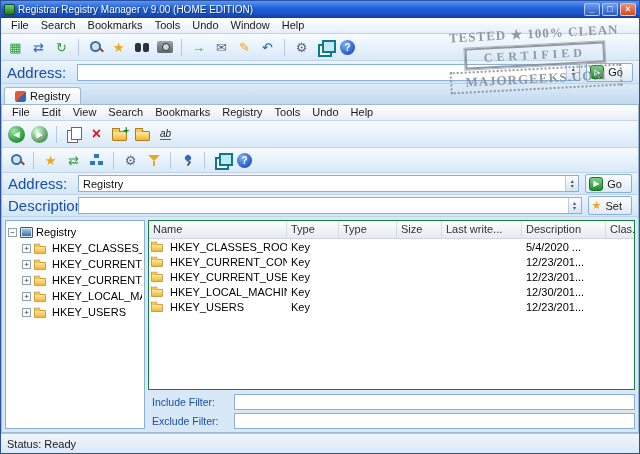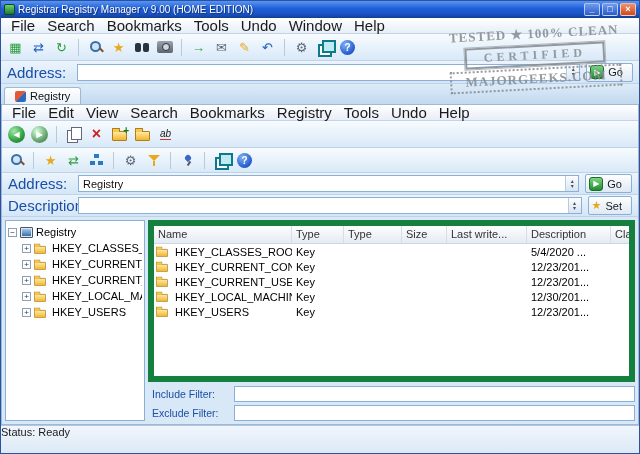--- a/index.html
+++ b/index.html
@@ -16,23 +16,23 @@
               border:1px solid #0c4a16; flex:0 0 auto; }
   .title { flex:1; color:#fff; font-size:10px; font-weight:normal; white-space:nowrap; overflow:hidden;
            text-shadow:1px 1px 1px #10306e; }
   .winbtns { display:flex; gap:2px; }
   .wb { width:16px; height:13px; border-radius:2px; border:1px solid rgba(255,255,255,.6); color:#fff;
         font-size:9px; line-height:11px; text-align:center; font-weight:bold;
         background:linear-gradient(#6f9bed,#2b5bc8); cursor:default; }
   .wb.close { background:linear-gradient(#ef9070,#cf4a1e); }
 
   
-  .menubar { height:16px; flex:0 0 auto; display:flex; align-items:center; padding:0 4px;
+  .menubar { height:16px; flex:0 0 auto; display:flex; padding:0 4px;
              background:linear-gradient(#ffffff,#e6eef8); border-bottom:1px solid #c6d3e4;
-             font-size:15px; color:#1a1a1a; }
+             font-size:11px; color:#1a1a1a; }
   .mi { padding:1px 6px; cursor:default; }
 
   
   .toolbar { flex:0 0 auto; display:flex; align-items:center; gap:2px; padding:2px 4px;
              background:linear-gradient(#f7fbfe,#d9e9f8); border-bottom:1px solid #c0d2e6; }
   .t1 { height:27px; } .t2 { height:27px; } .t3 { height:25px; }
   .sep { width:1px; height:17px; background:#b9c9dc; margin:0 4px; flex:0 0 auto; }
   .tbi { width:21px; height:21px; display:flex; align-items:center; justify-content:center;
          border-radius:2px; font-size:13px; cursor:default; flex:0 0 auto; }
   .g-green { color:#2e9e3f; } .g-blue { color:#2060c0; } .g-gold { color:#e8a81c; }
@@ -130,40 +130,40 @@
   .tree { width:140px; flex:0 0 auto; background:#fff; border:1px solid #8ab0d8; font-size:11px;
           padding:3px 2px; overflow:hidden; }
   .trow { display:flex; align-items:center; gap:3px; height:16px; white-space:nowrap; overflow:hidden; cursor:default; }
   .trow.child-row { padding-left:14px; }
   .expbox { width:9px; height:9px; border:1px solid #8aa0b8; background:#fff; font-size:8px;
             line-height:7px; text-align:center; color:#333; flex:0 0 auto; }
   .tlabel { overflow:hidden; white-space:nowrap; }
   .tree .i-folder { transform:scale(.8); transform-origin:left center; }
 
   .rightpane { flex:1; min-width:0; display:flex; flex-direction:column; }
-  .list { flex:1; min-height:0; background:#fff; border:6px solid #15803d; display:flex;
+  .list { flex:1; min-height:0; background:#fff; border:1px solid #15803d; display:flex;
           flex-direction:column; overflow:hidden; font-size:11px; }
   .lhead,.lrow { display:grid; grid-template-columns:138px 52px 58px 45px 80px 84px 1fr; }
   .lhead { height:18px; flex:0 0 auto; background:linear-gradient(#fdfdfe,#e5ebf2);
            border-bottom:1px solid #cdd6e2; color:#333; }
   .hcell { padding:2px 4px; white-space:nowrap; overflow:hidden; cursor:default; }
   .hcell:not(:last-child) { border-right:1px solid #d5dde8; }
   .lrow { height:15px; align-items:center; cursor:default; }
   .lcell { padding:0 4px; white-space:nowrap; overflow:hidden; }
   .namecell { display:flex; align-items:center; gap:4px; padding:0 2px; white-space:nowrap; overflow:hidden; }
   .namecell .i-folder { transform:scale(.8); transform-origin:left center; }
 
   .filters { flex:0 0 auto; margin-top:3px; display:flex; flex-direction:column; gap:2px; }
   .frow { display:flex; align-items:center; gap:4px; height:17px; }
   .flabel { width:82px; flex:0 0 auto; font-size:10.5px; color:#1b4ea8; padding-left:4px; }
   .frow input { flex:1; height:16px; border:1px solid #8ab0d8; font-size:11px; padding:0 3px;
                 font-family:"Liberation Sans", sans-serif; background:#fff; }
 
   
-  .statusbar { height:28px; flex:0 0 auto; display:flex; align-items:flex-start; padding:0 0;
+  .statusbar { height:20px; flex:0 0 auto; display:flex; align-items:center; padding:0 6px;
                background:linear-gradient(#f0f6fc,#dcе9f6); background:linear-gradient(#f0f6fc,#dce9f6);
                border-top:1px solid #b4c6dd; font-size:11px; color:#1a1a1a; }
 
   
   .watermark { position:absolute; top:25px; right:8px; width:192px; text-align:center; z-index:10;
                color:#878d93; opacity:.88; transform:rotate(-3deg); pointer-events:none;
                font-family:"Liberation Serif", serif; }
   .wm1 { font-size:13px; font-weight:bold; letter-spacing:1px; }
   .wm2 { margin:3px auto 2px; width:140px; border:2px solid #878d93; outline:1px solid #a7adb3;
          padding:1px 0; font-size:12px; font-weight:bold; letter-spacing:4px; }

